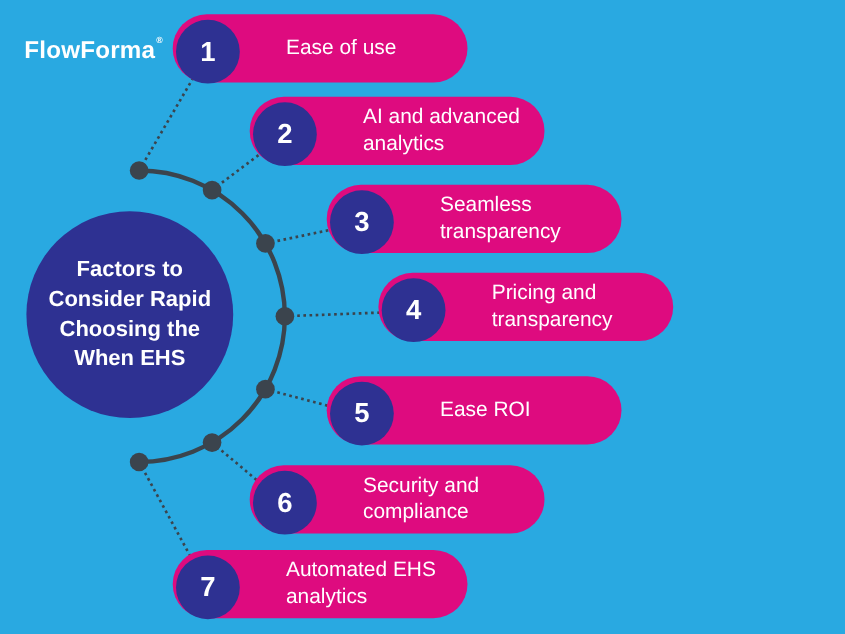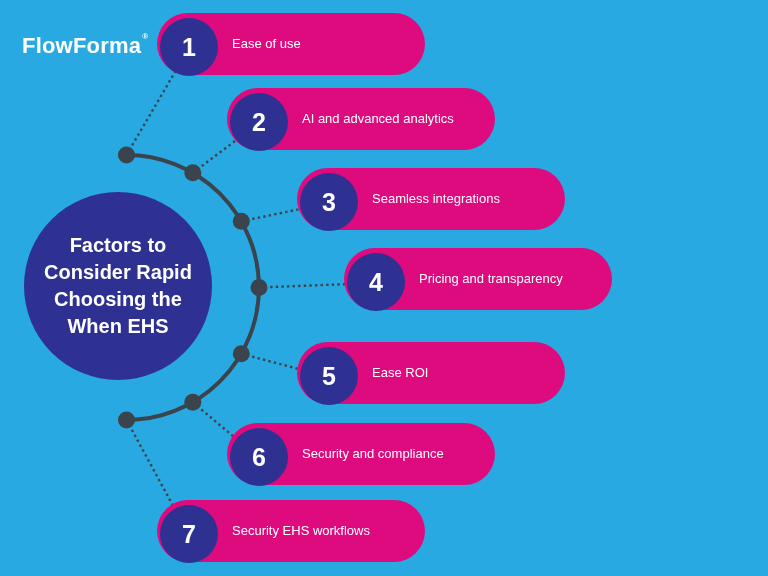--- a/index.html
+++ b/index.html
@@ -44,22 +44,22 @@
     background:var(--pill);border-radius:31px;
     display:flex;align-items:center;
   }
   .pill .num-circle{
     position:absolute;left:3px;top:5px;width:58px;height:58px;
     background:var(--navy);border-radius:50%;
     display:flex;align-items:center;justify-content:center;
     font-size:25px;font-weight:bold;
   }
   .pill .pill-label{
-    margin-left:75px;width:178px;
-    font-size:13px;line-height:24px;
+    margin-left:103px;width:178px;
+    font-size:19px;line-height:24px;
   }
   .pill-1{left:157px;top:13px;}
   .pill-2{left:227px;top:88px;}
   .pill-3{left:297px;top:168px;}
   .pill-4{left:344px;top:248px;}
   .pill-5{left:297px;top:342px;}
   .pill-6{left:227px;top:423px;}
   .pill-7{left:157px;top:500px;}
 </style>
 </head>
@@ -103,36 +103,36 @@
     <div class="pill-label">Ease of use</div>
   </div>
 
   <div class="pill pill-2">
     <div class="num-circle">2</div>
     <div class="pill-label">AI and advanced analytics</div>
   </div>
 
   <div class="pill pill-3">
     <div class="num-circle">3</div>
-    <div class="pill-label">Seamless integrations</div>
+    <div class="pill-label">Seamless transparency</div>
   </div>
 
   <div class="pill pill-4">
     <div class="num-circle">4</div>
     <div class="pill-label">Pricing and transparency</div>
   </div>
 
   <div class="pill pill-5">
     <div class="num-circle">5</div>
     <div class="pill-label">Ease ROI</div>
   </div>
 
   <div class="pill pill-6">
     <div class="num-circle">6</div>
     <div class="pill-label">Security and compliance</div>
   </div>
 
   <div class="pill pill-7">
     <div class="num-circle">7</div>
-    <div class="pill-label">Security EHS workflows</div>
+    <div class="pill-label">Automated EHS analytics</div>
   </div>
 
 </div>
 
 </body></html>

